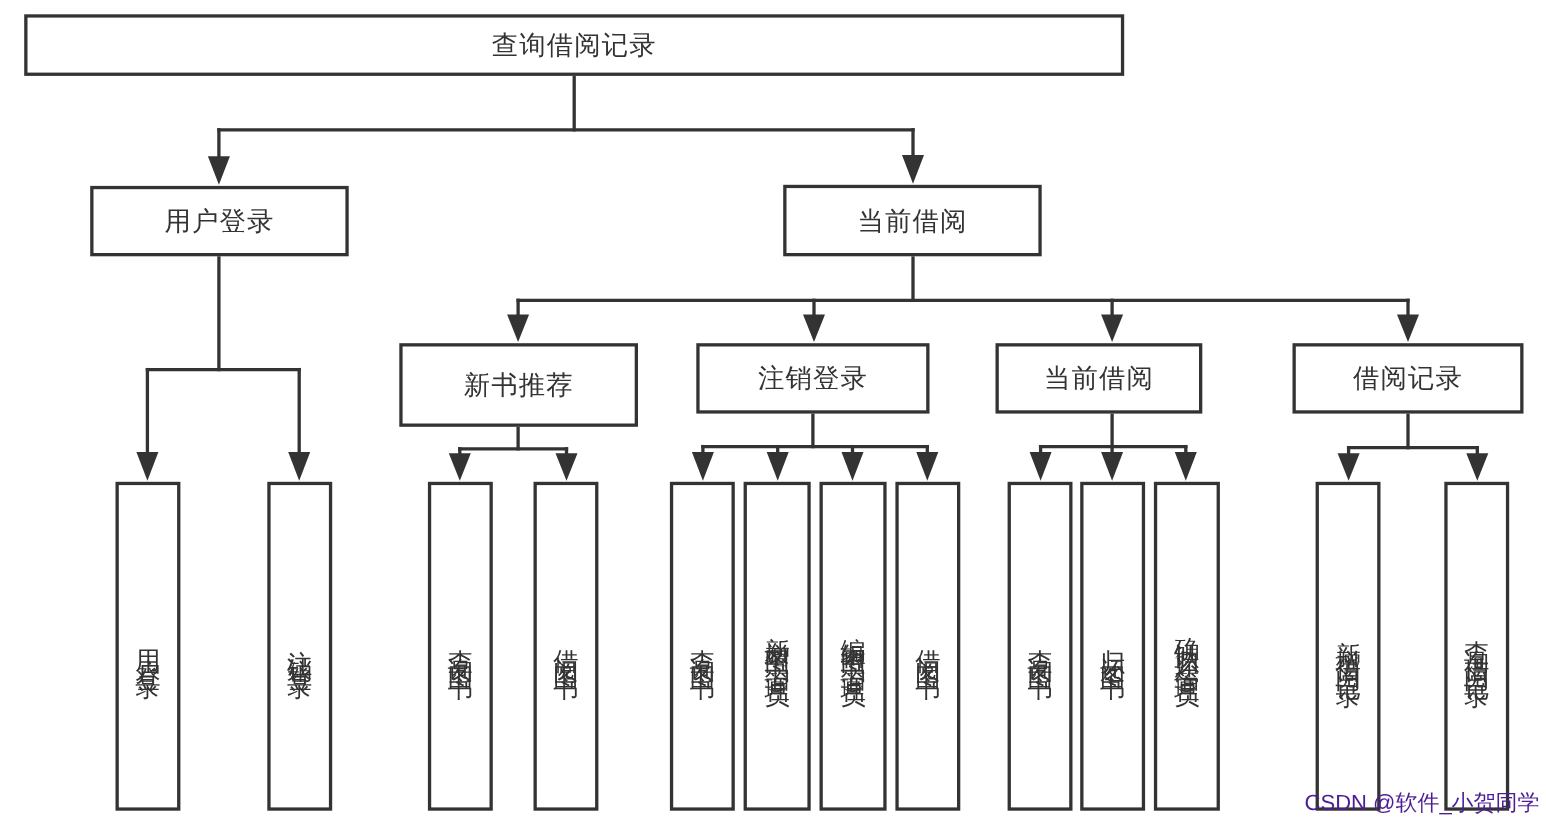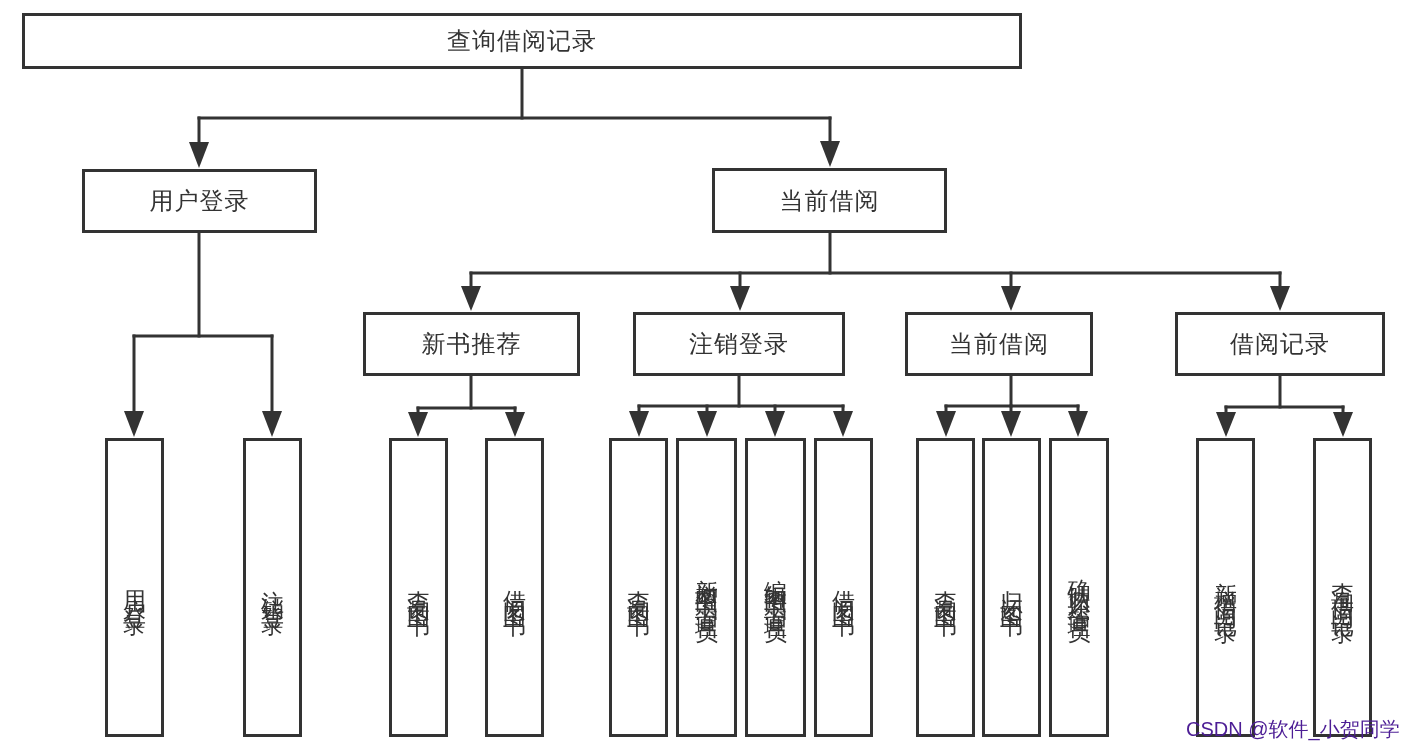--- a/index.html
+++ b/index.html
@@ -137,21 +137,21 @@
       <polygon points="1333,412 1353,412 1343,437" stroke="none"></polygon>
     </g>
   </svg>
 
   <div class="node node-h" style="left:22px; top:13px; width:1000px; height:56px;">查询借阅记录</div>
 
   <div class="node node-h" style="left:82px; top:169px; width:235px; height:64px;">用户登录</div>
 
   <div class="node node-h" style="left:712px; top:168px; width:235px; height:65px;">当前借阅</div>
 
-  <div class="node node-h" style="left:363px; top:312px; width:217px; height:64px;">新书推荐</div>
+  <div class="node node-h" style="left:363px; top:312px; width:217px; height:76px;">新书推荐</div>
 
   <div class="node node-h" style="left:633px; top:312px; width:212px; height:64px;">注销登录</div>
 
   <div class="node node-h" style="left:905px; top:312px; width:188px; height:64px;">当前借阅</div>
 
   <div class="node node-h" style="left:1175px; top:312px; width:210px; height:64px;">借阅记录</div>
 
   <div class="node node-v" style="left:105px; top:438px; width:59px; height:299px;">
     <span class="vtext">用户登录</span>
   </div>

